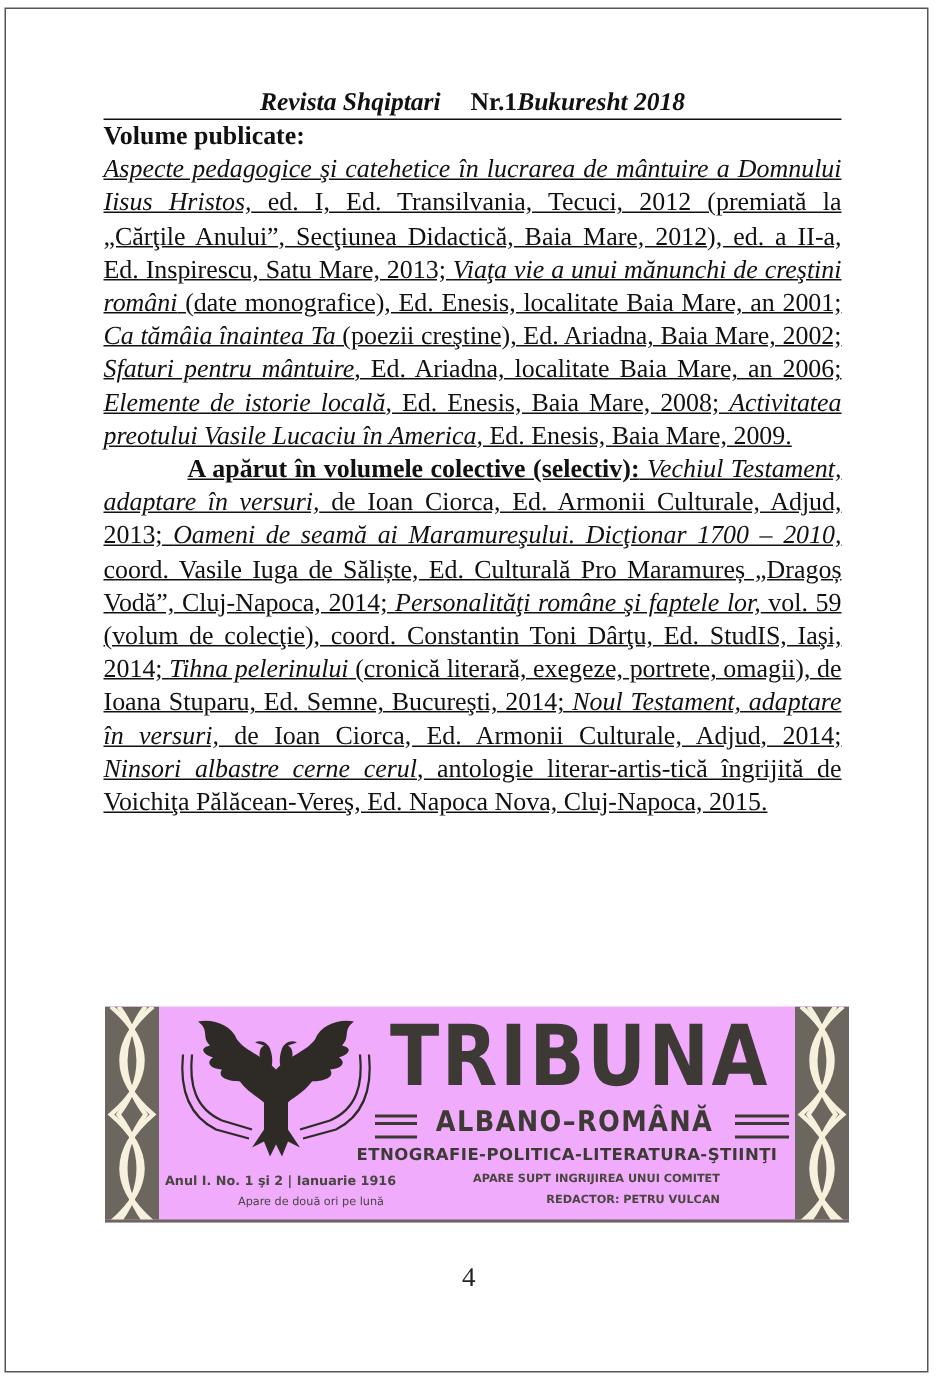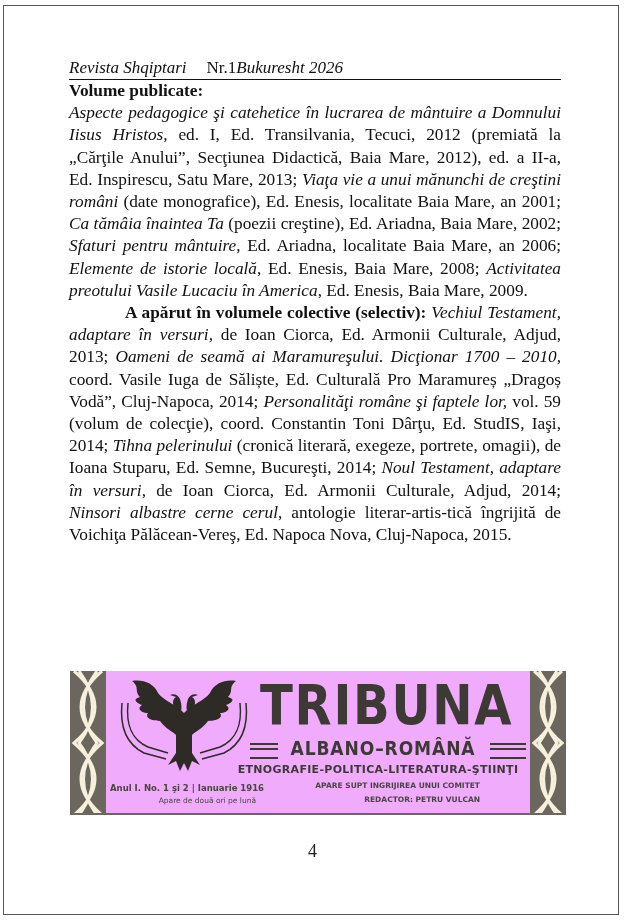--- a/index.html
+++ b/index.html
@@ -7,27 +7,27 @@
   .page-frame {
     position: absolute; left: 3px; top: 5px; width: 616px; height: 910px;
     border: 1px solid #555; box-sizing: border-box; background: #fff;
   }
   .content {
     position: absolute; left: 69px; top: 58px; width: 492px;
     font-family: "Liberation Serif", "DejaVu Serif", serif;
     font-size: 17.3px; line-height: 22.2px; color: #111;
   }
   .running-header {
-    display: flex; justify-content: flex-start; align-items: baseline;
-    font-weight: normal; font-style: italic; font-size: 17px; line-height: 20px;
+    display: flex; justify-content: center; align-items: baseline;
+    font-weight: bold; font-style: italic; font-size: 17px; line-height: 20px;
     border-bottom: 1.5px solid #111; padding-bottom: 1px;
   }
   .running-header .nr { font-style: normal; margin-left: 20px; }
   .section-heading { font-weight: bold; margin: 0; }
-  p { margin: 0; text-align: justify; }
+  p { margin: 0; text-align: justify; text-decoration: underline; }
   p.indent { text-indent: 56px; }
   i { font-style: italic; }
   b { font-weight: bold; }
 
   .masthead {
     position: absolute; left: 70px; top: 671px; width: 496px; height: 144px;
     background: #f0abfc; box-sizing: border-box; overflow: hidden;
     border-bottom: 2px solid #6b675e;
   }
   .knot {
@@ -76,21 +76,21 @@
 </style>
 </head>
 <body>
 
 <div class="page-frame"></div>
 
 <div class="content">
   <div class="running-header">
     <span>Revista Shqiptari</span>
     <span class="nr">Nr.1</span>
-    <span>Bukuresht 2026</span>
+    <span>Bukuresht 2018</span>
   </div>
 
   <div class="section-heading">Volume publicate:</div>
   <p id="published-para"><i>Aspecte pedagogice şi catehetice în lucrarea de mântuire a Domnului Iisus Hristos,</i><span> ed. I, Ed. Transilvania, Tecuci, 2012 (premiată la „Cărţile Anului”, Secţiunea Didactică, Baia Mare, 2012), ed. a II-a, Ed. Inspirescu, Satu Mare, 2013; </span><i>Viaţa vie a unui mănunchi de creştini români</i><span> (date monografice), Ed. Enesis, localitate Baia Mare, an 2001; </span><i>Ca tămâia înaintea Ta</i><span> (poezii creştine), Ed. Ariadna, Baia Mare, 2002; </span><i>Sfaturi pentru mântuire</i><span>, Ed. Ariadna, localitate Baia Mare, an 2006; </span><i>Elemente de istorie locală</i><span>, Ed. Enesis, Baia Mare, 2008; </span><i>Activitatea preotului Vasile Lucaciu în America</i><span>, Ed. Enesis, Baia Mare, 2009.</span></p>
 
   <p class="indent" id="collective-para"><b>A apărut în volumele colective (selectiv):</b><span> </span><i>Vechiul Testament, adaptare în versuri,</i><span> de Ioan Ciorca, Ed. Armonii Culturale, Adjud, 2013; </span><i>Oameni de seamă ai Maramureşului. Dicţionar 1700 – 2010,</i><span> coord. Vasile Iuga de Săliște, Ed. Culturală Pro Maramureș „Dragoș Vodă”, Cluj-Napoca, 2014; </span><i>Personalităţi române şi faptele lor,</i><span> vol. 59 (volum de colecţie), coord. Constantin Toni Dârţu, Ed. StudIS, Iaşi, 2014; </span><i>Tihna pelerinului</i><span> (cronică literară, exegeze, portrete, omagii), de Ioana Stuparu, Ed. Semne, Bucureşti, 2014; </span><i>Noul Testament, adaptare în versuri,</i><span> de Ioan Ciorca, Ed. Armonii Culturale, Adjud, 2014; </span><i>Ninsori albastre cerne cerul</i><span>, antologie literar-artis-tică îngrijită de Voichiţa Pălăcean-Vereş, Ed. Napoca Nova, Cluj-Napoca, 2015.</span></p>
 </div>
 
 <div class="masthead">
   <div class="knot left">

